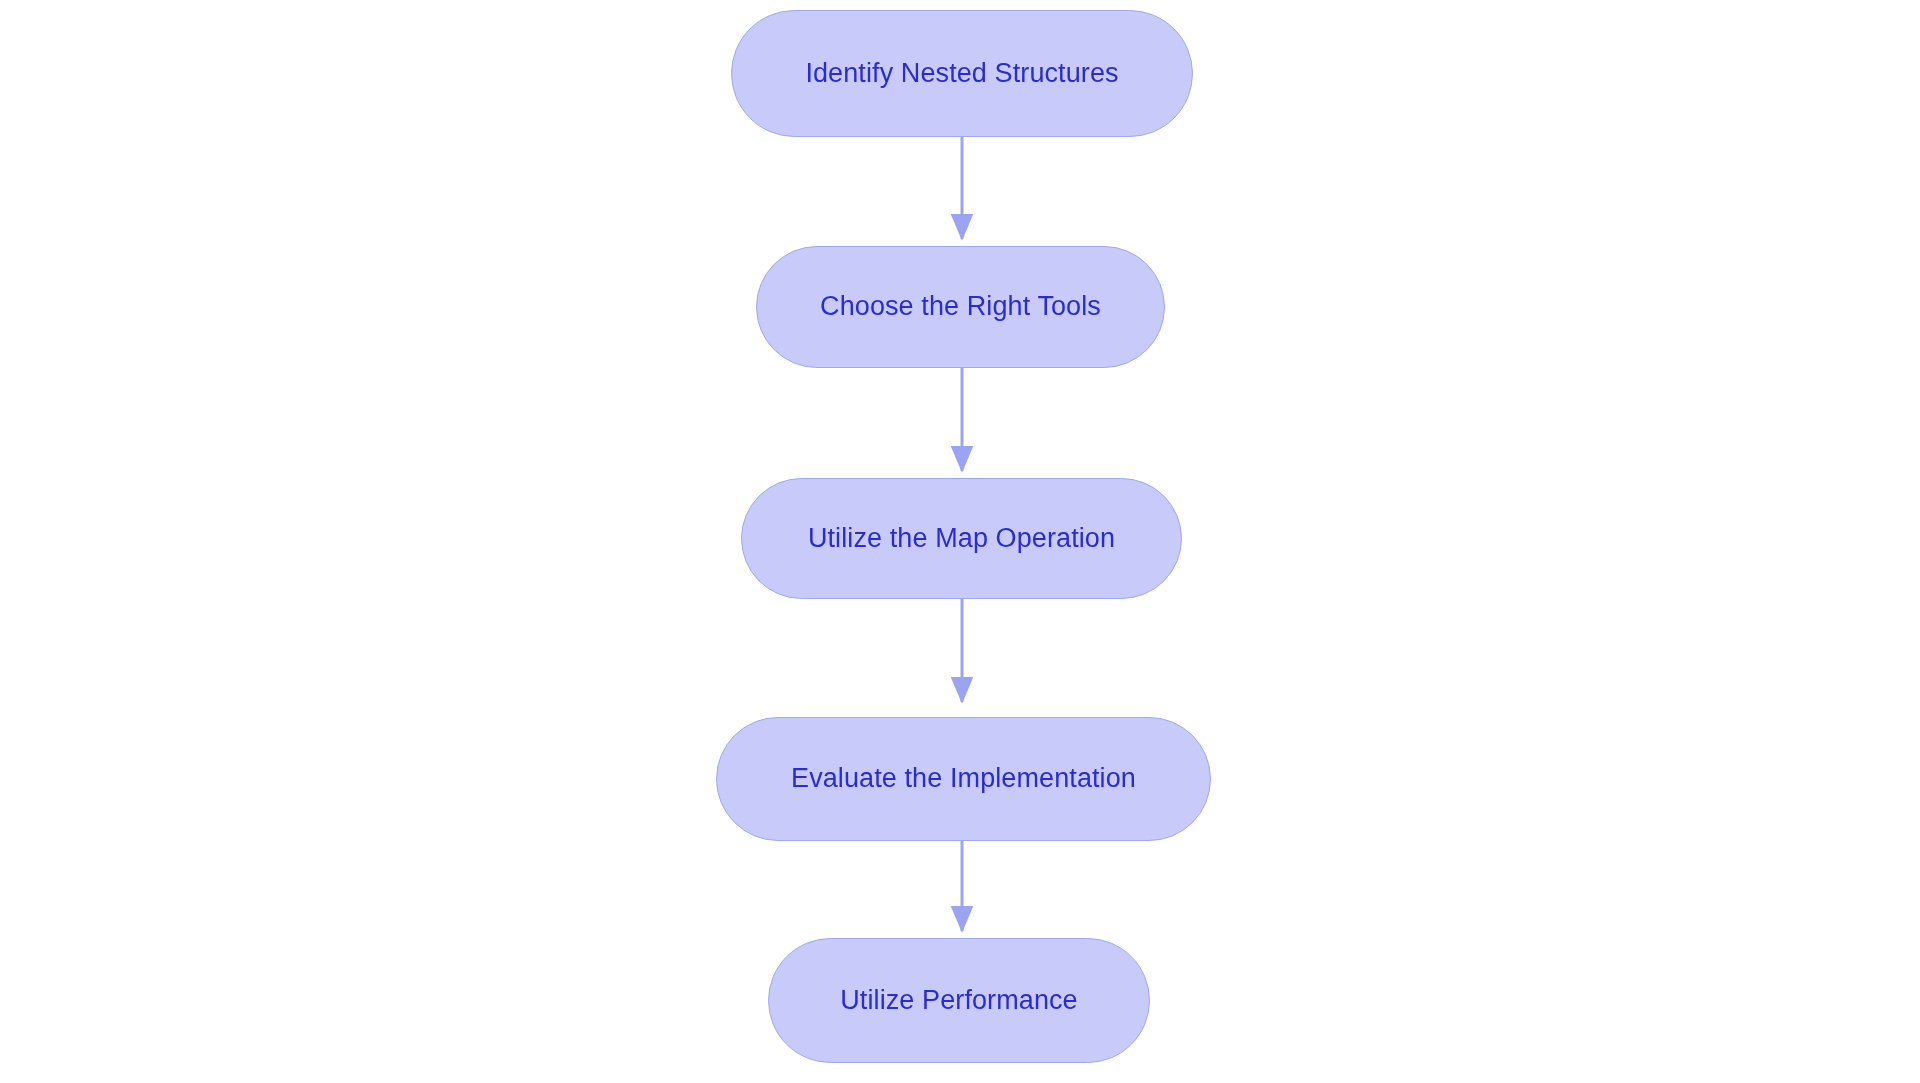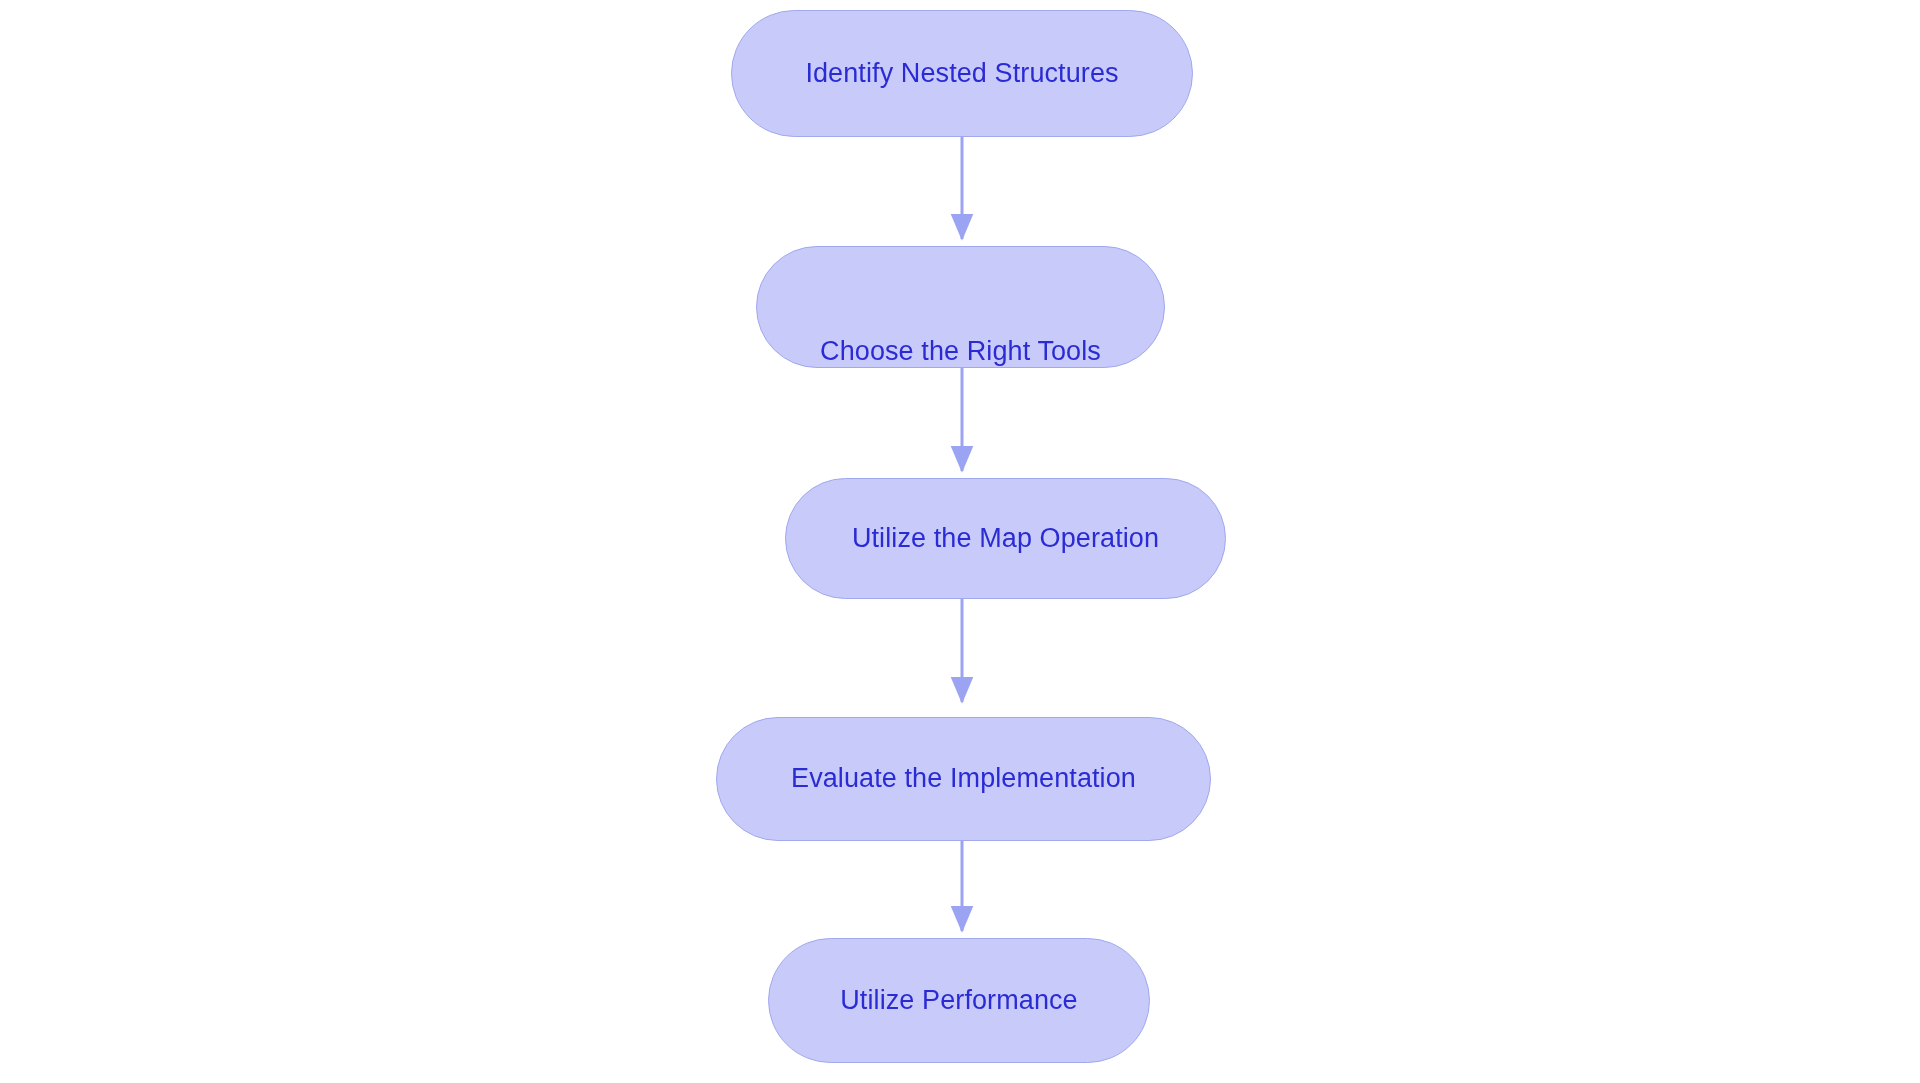--- a/index.html
+++ b/index.html
@@ -44,22 +44,22 @@
     color: #2b2bd4;
     font-family: "Liberation Sans", sans-serif;
     font-size: 27px;
     font-weight: 400;
     letter-spacing: 0.1px;
     line-height: 1.15;
     white-space: nowrap;
   }
   
   #node-identify-nested-structures { left: 731px; top: 10px;  width: 462px; height: 127px; }
-  #node-choose-the-right-tools     { left: 756px; top: 246px; width: 409px; height: 122px; align-items: flex-end; }
-  #node-utilize-the-map-operation  { left: 785px; top: 478px; width: 441px; height: 121px; }
+  #node-choose-the-right-tools     { left: 756px; top: 246px; width: 409px; height: 122px; }
+  #node-utilize-the-map-operation  { left: 741px; top: 478px; width: 441px; height: 121px; }
   #node-evaluate-the-implementation{ left: 716px; top: 709px; width: 495px; height: 124px; margin-top: 8px; }
   #node-monitor-performance        { left: 768px; top: 938px; width: 382px; height: 125px; }
 </style>
 </head>
 <body>
 
 <div id="flow-root">
 
   <svg id="edge-layer" width="1920" height="1083" viewBox="0 0 1920 1083" xmlns="http://www.w3.org/2000/svg" aria-hidden="true">
     <defs>

